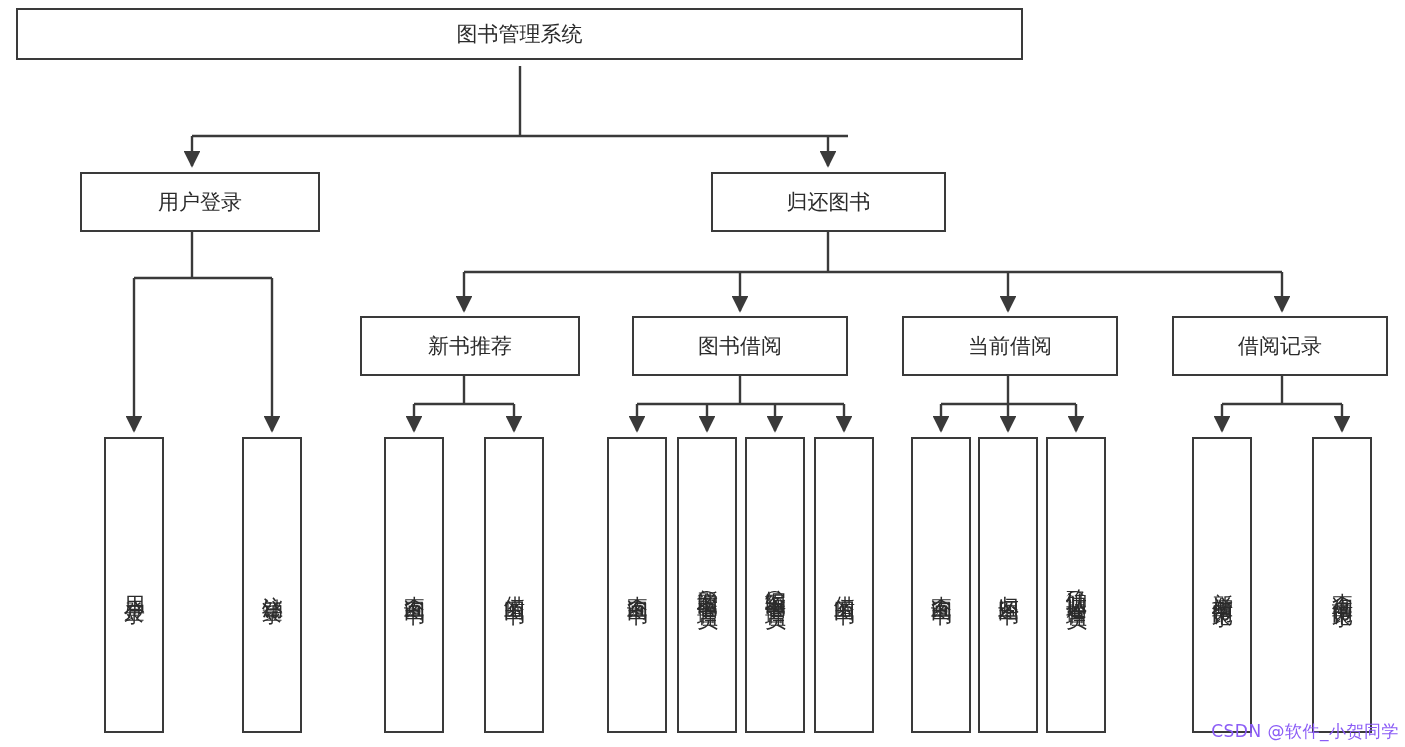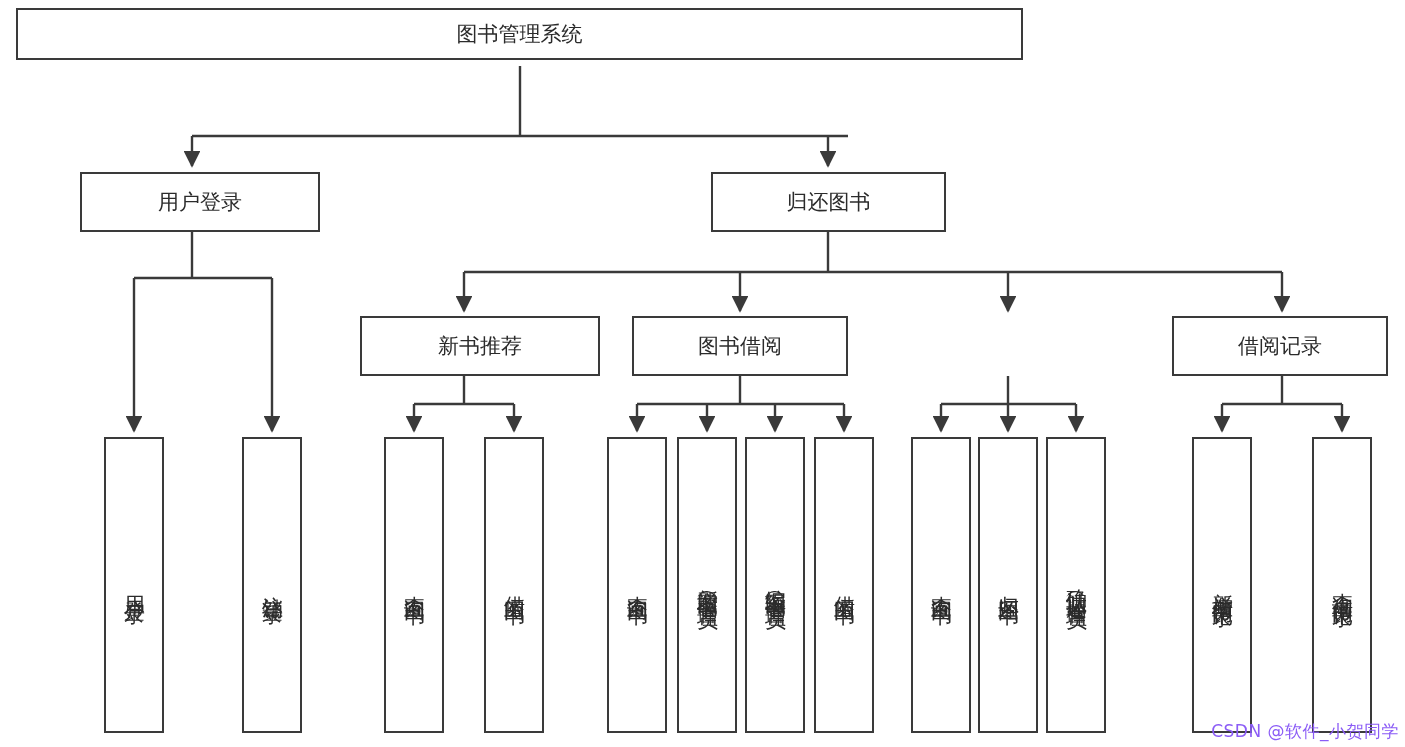--- a/index.html
+++ b/index.html
@@ -128,25 +128,28 @@
     <span class="label">图书管理系统</span>
   </div>
 
   <div class="node horiz" style="left:80px; top:172px; width:240px; height:60px;">
     <span class="label">用户登录</span>
   </div>
   <div class="node horiz" style="left:711px; top:172px; width:235px; height:60px;">
     <span class="label">归还图书</span>
   </div>
 
-  <div class="node horiz" style="left:360px; top:316px; width:240px; height:60px;">
+  <div class="node horiz" style="left:360px; top:316px; width:220px; height:60px;">
     <span class="label">新书推荐</span>
   </div>
   <div class="node horiz" style="left:632px; top:316px; width:216px; height:60px;">
     <span class="label">图书借阅</span>
+  </div>
+  <div class="node horiz" style="left:902px; top:316px; width:216px; height:60px;">
+    <span class="label">当前借阅</span>
   </div>
   <div class="node horiz" style="left:1172px; top:316px; width:216px; height:60px;">
     <span class="label">借阅记录</span>
   </div>
 
   <div class="node vert" style="left:104px; top:437px; width:60px; height:296px;">
     <span class="label">用户登录</span>
   </div>
   <div class="node vert" style="left:242px; top:437px; width:60px; height:296px;">
     <span class="label">注销登录</span>

